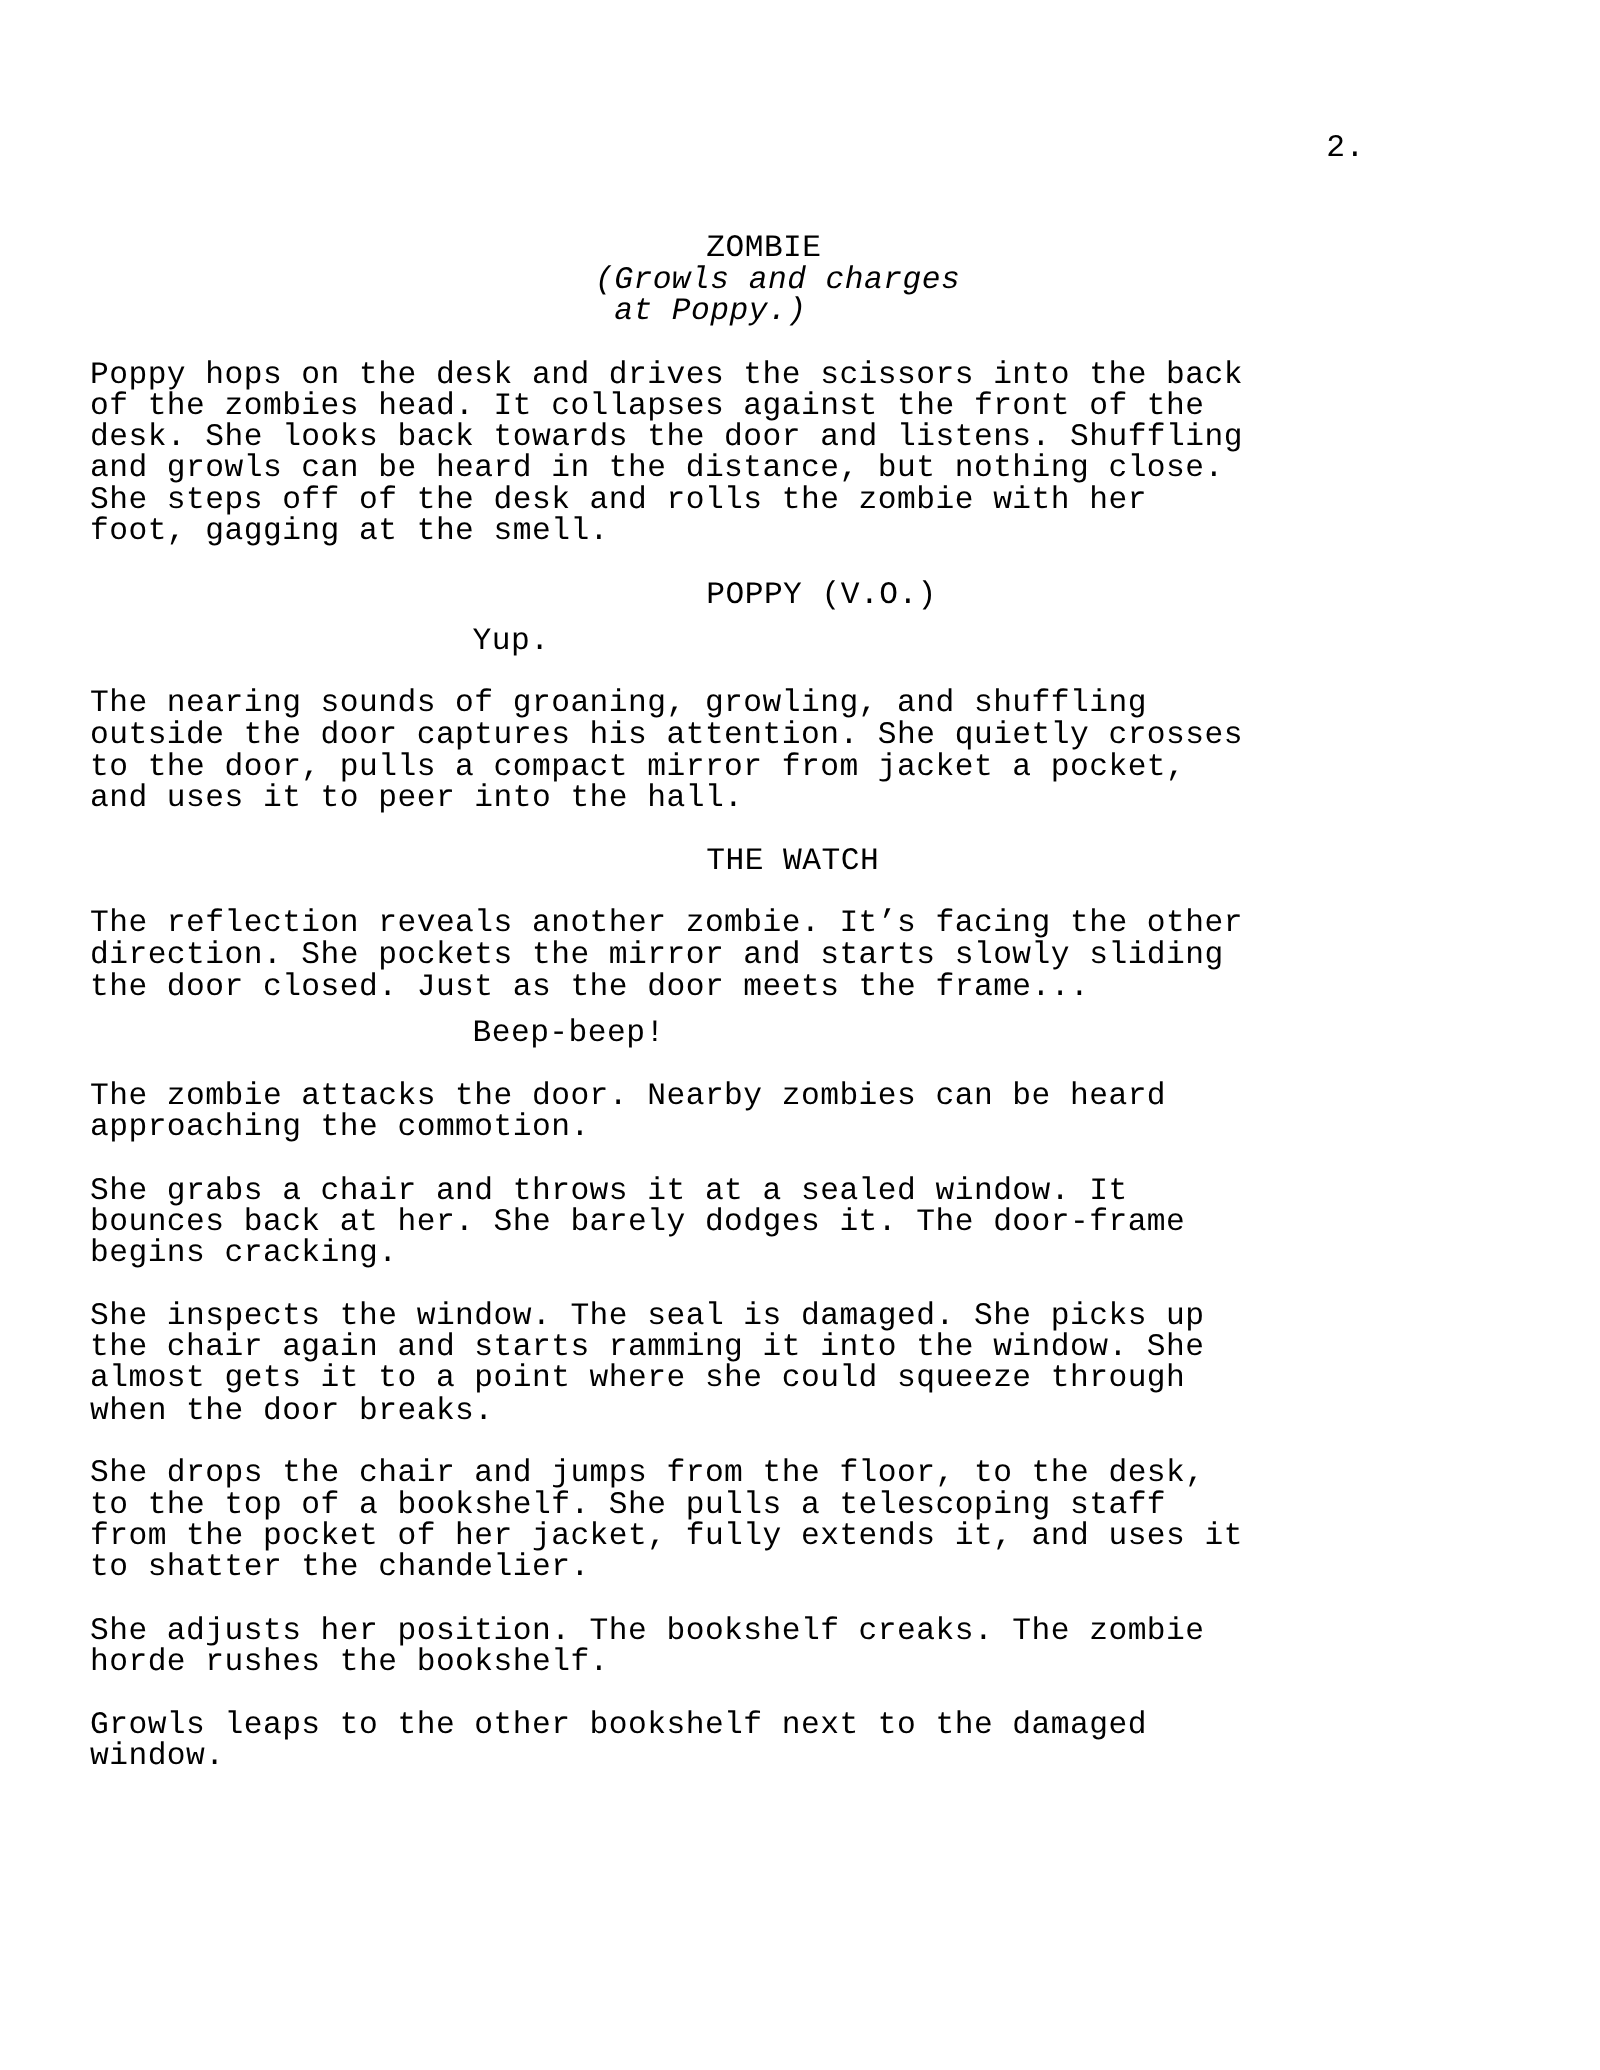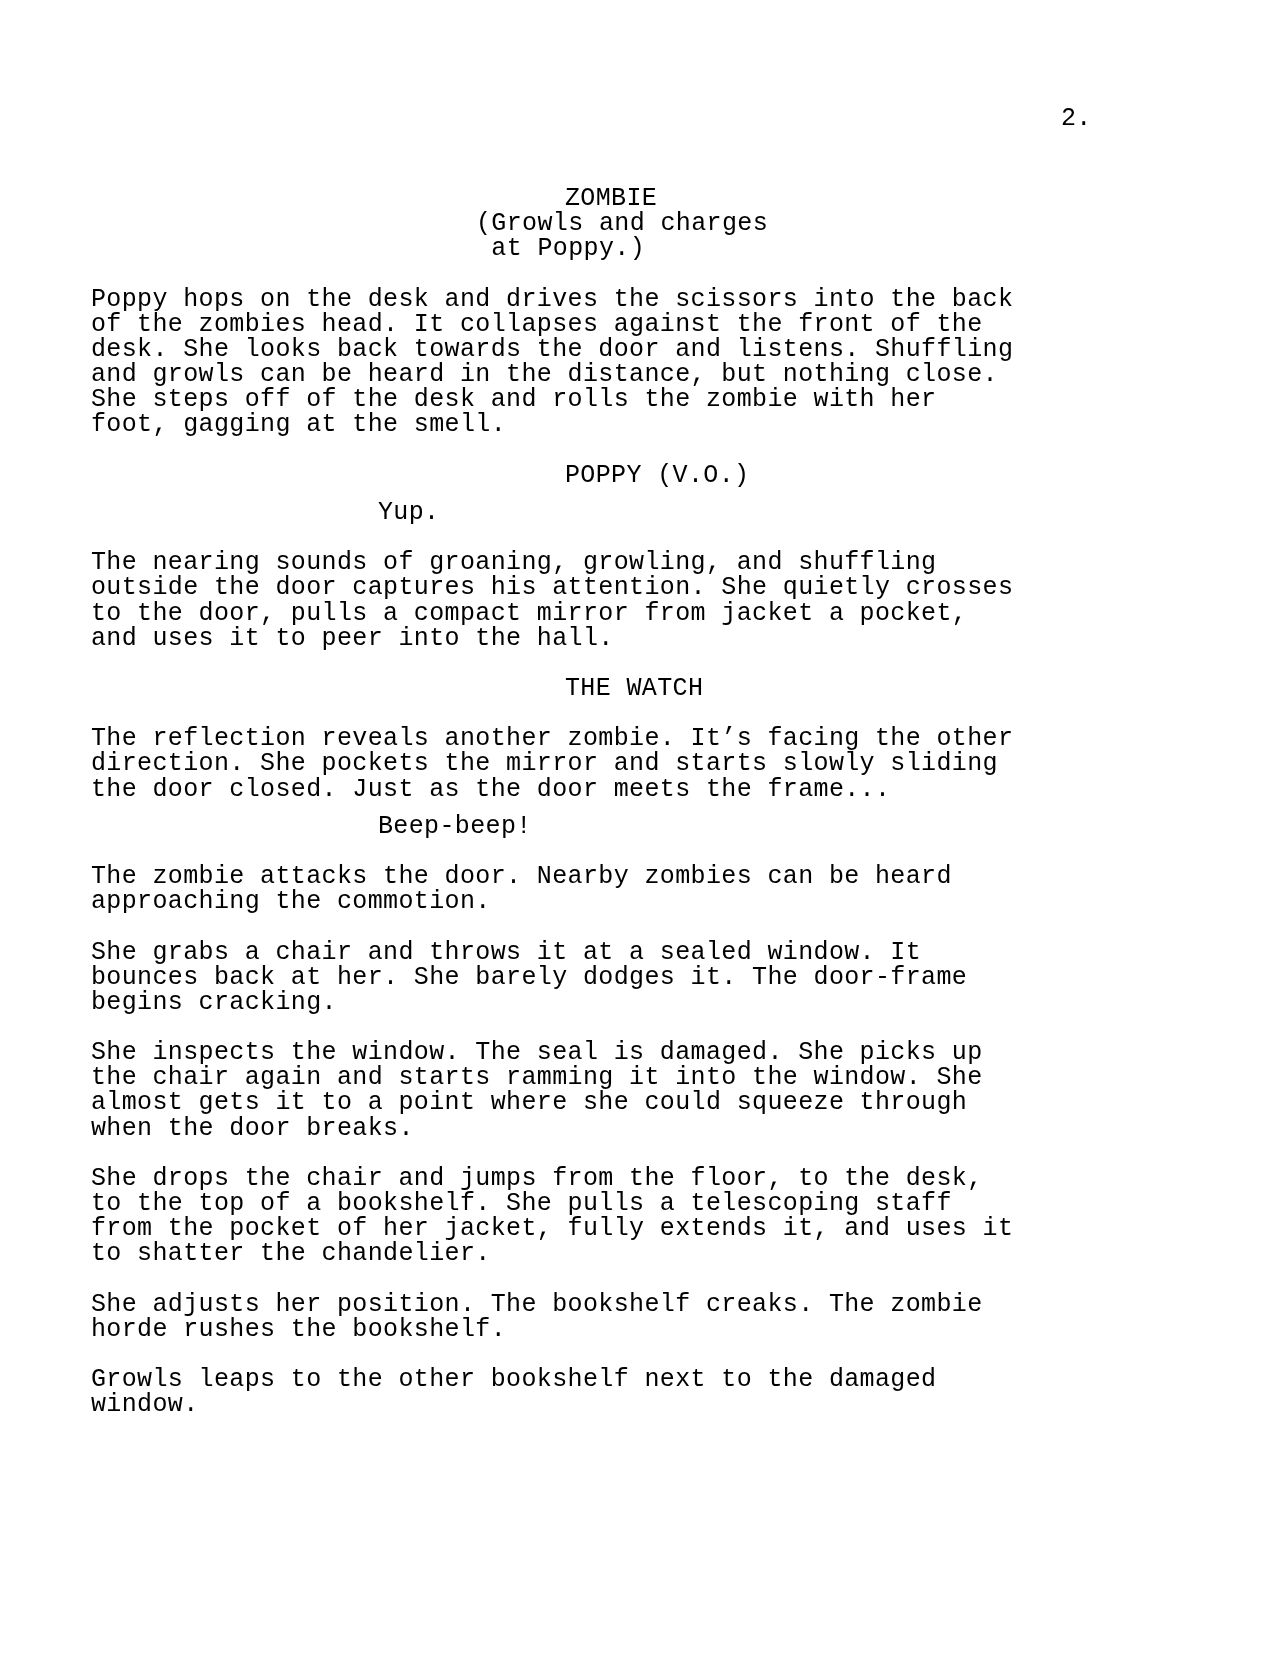--- a/index.html
+++ b/index.html
@@ -29,23 +29,23 @@
     position: absolute;
     top: 186px;
     left: 0;
     width: 1280px;
   }
   .block {
     white-space: pre;
     margin: 25.16px 0 0 0;
   }
   .script .block:first-child { margin-top: 0; }
-  .action        { padding-left: 91px; }
+  .action        { padding-left: 72px; }
   .character     { padding-left: 565px; }
-  .parenthetical { padding-left: 476px; margin-top: 0; }
+  .parenthetical { padding-left: 476px; margin-top: 0; font-style: italic; }
   .dialogue      { padding-left: 378px; margin-top: 12px; }
 </style>
 </head>
 <body>
 
 <div class="page">
 
   <div class="page-number">2.</div>
 
   <div class="script">

